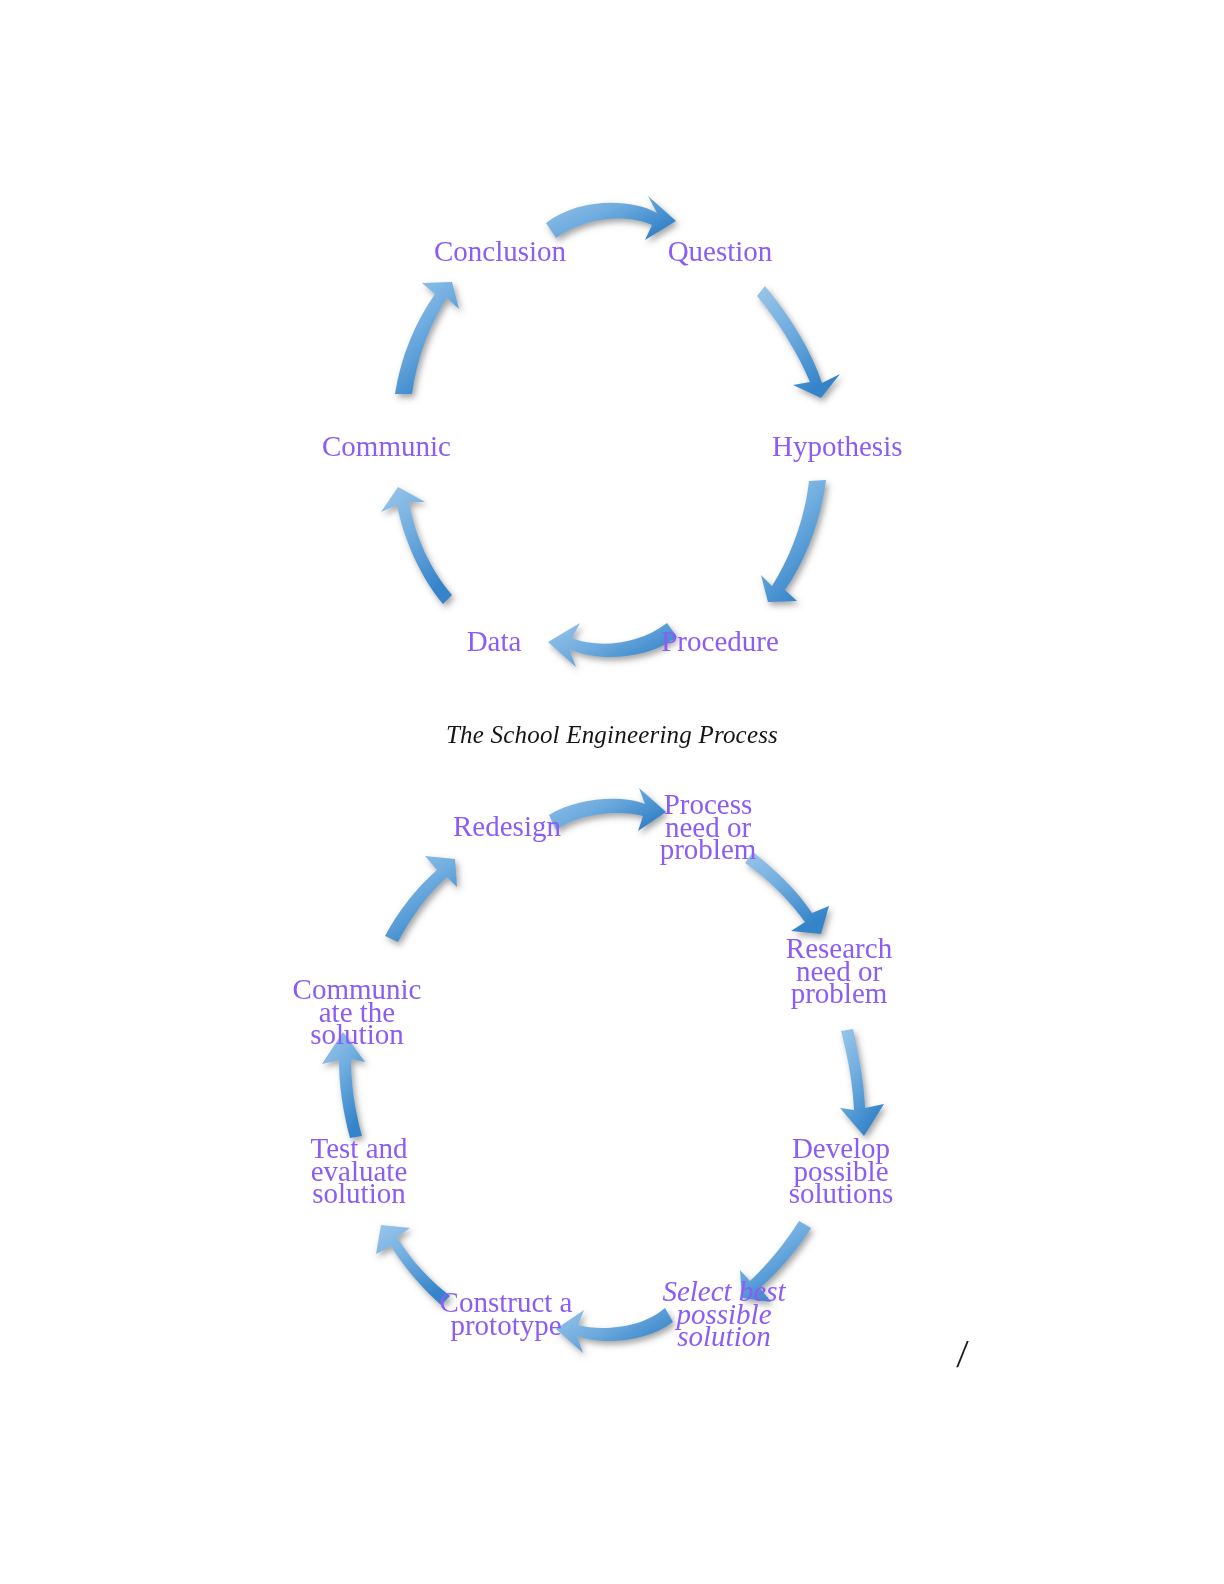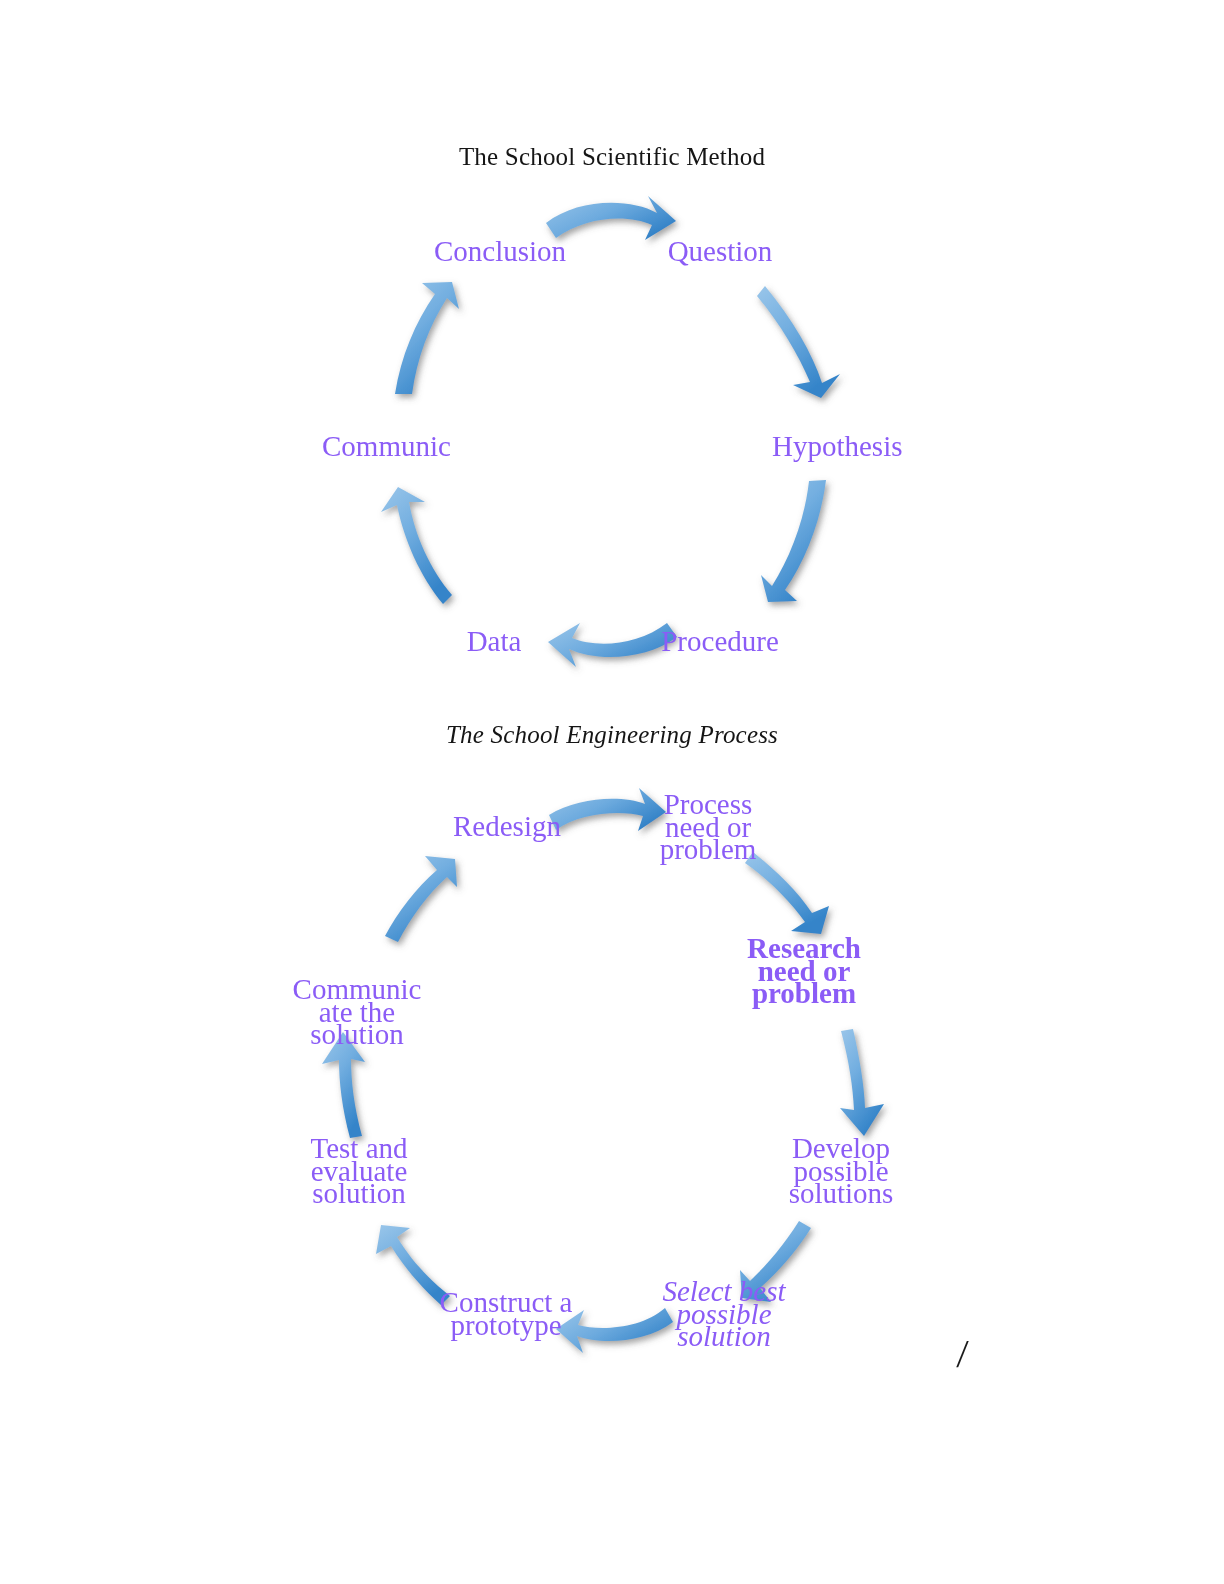--- a/index.html
+++ b/index.html
@@ -61,21 +61,20 @@
     font-family: "Liberation Serif", "DejaVu Serif", serif;
     color: #1a1a1a;
     transform: rotate(3deg);
   }
 </style>
 </head>
 <body>
 
 <div id="page">
 
-  <div class="diagram-title" id="title-scientific">The School Scientific Method</div>
 
   <svg class="cycle-svg" id="svg-scientific" width="1224" height="600" style="top:140px;" viewBox="0 0 1224 600">
     <defs>
       <linearGradient id="gradA" x1="0" y1="0" x2="0.55" y2="1">
         <stop offset="0%" stop-color="#9AC6EA"></stop>
         <stop offset="45%" stop-color="#72AEE0"></stop>
         <stop offset="100%" stop-color="#3484C9"></stop>
       </linearGradient>
       <linearGradient id="gradB" x1="0" y1="0" x2="1" y2="0.7">
         <stop offset="0%" stop-color="#9AC6EA"></stop>
@@ -298,21 +297,21 @@
   <div class="node-label" style="left:442px; top:815px; width:130px;">
     <div>Redesign</div>
   </div>
 
   <div class="node-label" style="left:645px; top:793px; width:126px;">
     <div>Process</div>
     <div>need or</div>
     <div>problem</div>
   </div>
 
-  <div class="node-label" style="left:741px; top:937px; width:126px;font-weight:bold;">
+  <div class="node-label" style="left:776px; top:937px; width:126px;">
     <div>Research</div>
     <div>need or</div>
     <div>problem</div>
   </div>
 
   <div class="node-label" style="left:778px; top:1137px; width:126px;">
     <div>Develop</div>
     <div>possible</div>
     <div>solutions</div>
   </div>

